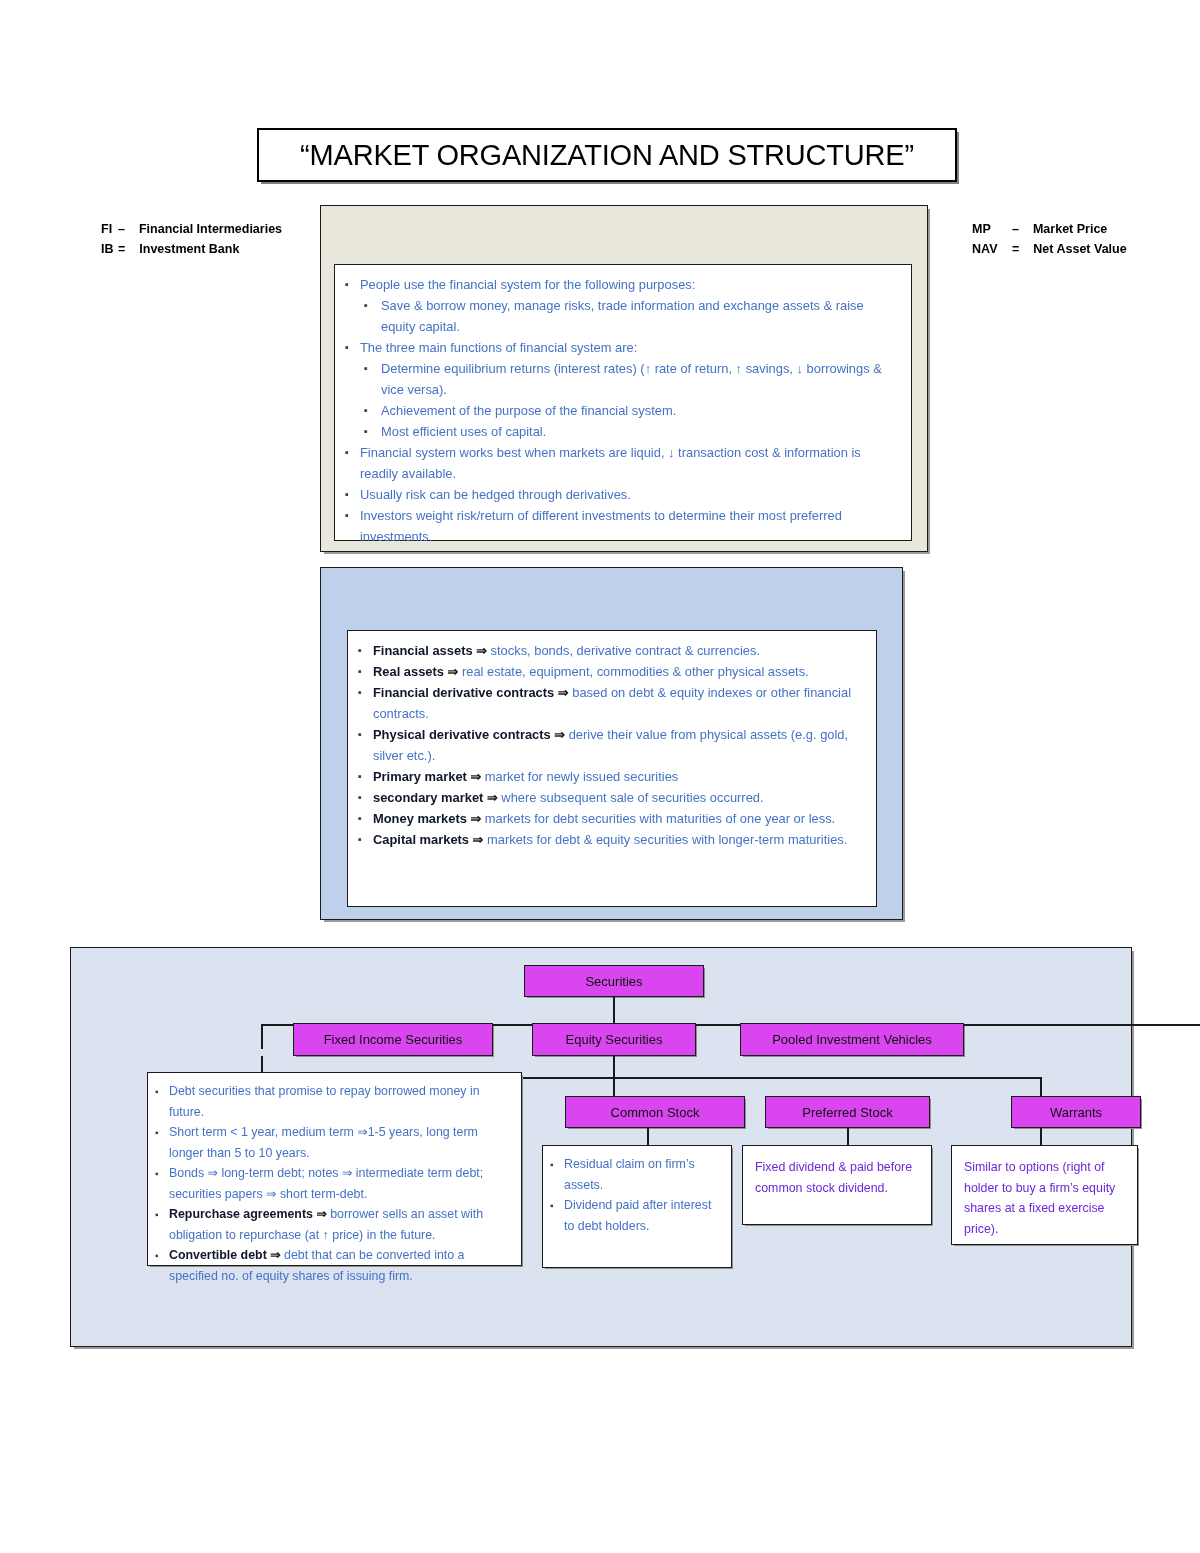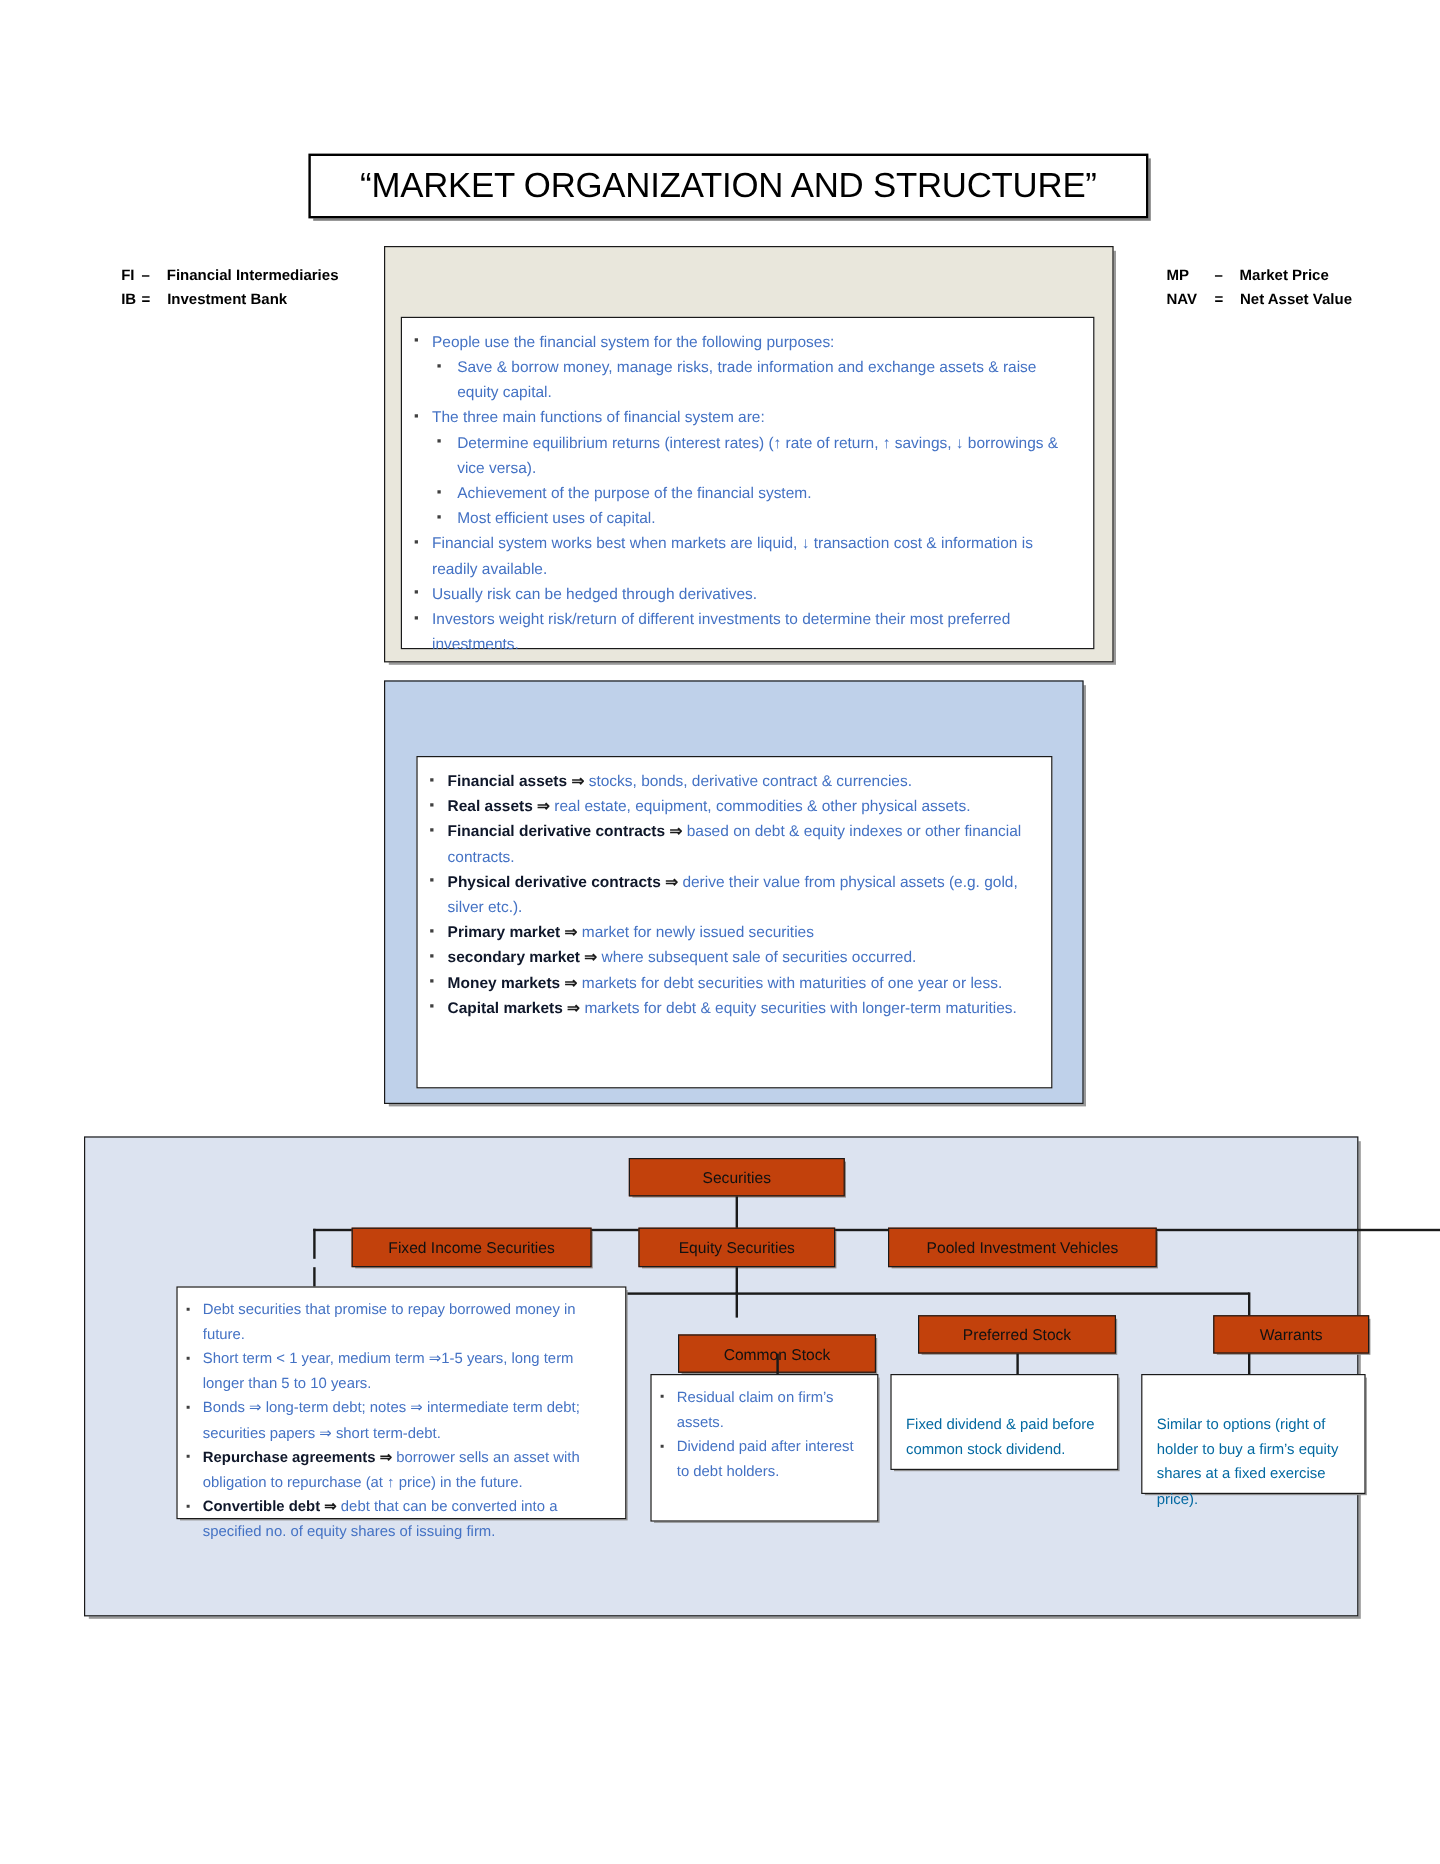--- a/index.html
+++ b/index.html
@@ -86,43 +86,42 @@
   #flow-section {
     position: absolute;
     left: 70px; top: 947px;
     width: 1062px; height: 400px;
     background: #dce3f0;
     border: 1.5px solid #1a1a1a;
     box-shadow: 3px 3px 0 -1px #9a9a9a;
   }
   .node {
     position: absolute;
-    background: #c2410c;
+    background: #d946ef;
     border: 1.5px solid #1a1a1a;
     box-shadow: 2px 2px 0 -1px #8f8f8f;
     display: flex; align-items: center; justify-content: center;
     font-size: 13px;
     color: #111;
     white-space: nowrap;
   }
   .leafbox {
     position: absolute;
     background: #ffffff;
     border: 1.5px solid #1a1a1a;
     box-shadow: 2px 2px 0 -1px #8f8f8f;
   }
   .leafbox .bullets { padding: 8px 8px 4px 7px; }
   .leafbox .bullet { font-size: 12.4px; line-height: 20.5px; }
   .leafbox .bullet > .mark { width: 14px; font-size: 10px; }
   .plainbox-text {
     padding: 11px 10px 6px 12px;
-    color: #0369a1;
+    color: #6d28d9;
     font-size: 12.4px;
     line-height: 20.5px;
-    margin-top: 20px;
   }
 
   
   .ln { position: absolute; background: #1a1a1a; }
   .ln.v { width: 1.6px; }
   .ln.h { height: 1.6px; }
 </style>
 </head>
 <body>
 
@@ -290,21 +289,21 @@
           <span class="mark">▪</span>
           <span class="body"><span class="term">Repurchase agreements </span><span class="arrow">⇒ </span><span>borrower sells an asset with obligation to repurchase (at ↑ price) in the future.</span></span>
         </div>
         <div class="bullet">
           <span class="mark">▪</span>
           <span class="body"><span class="term">Convertible debt </span><span class="arrow">⇒ </span><span>debt that can be converted into a specified no. of equity shares of issuing firm.</span></span>
         </div>
       </div>
   </div>
 
-  <div class="node" style="left:494px; top:164px; width:165px; height:32px;align-items:center;">
+  <div class="node" style="left:494px; top:148px; width:180px; height:32px;align-items:center;">
     <span>Common Stock</span>
   </div>
   <div class="node" style="left:694px; top:148px; width:165px; height:32px;">
     <span>Preferred Stock</span>
   </div>
   <div class="node" style="left:904px; top:148px; width:130px; height:32px;margin-left:36px;">
     <span>Warrants</span>
   </div>
 
   <div class="ln v" style="left:576px; top:180px; height:18px;"></div>

